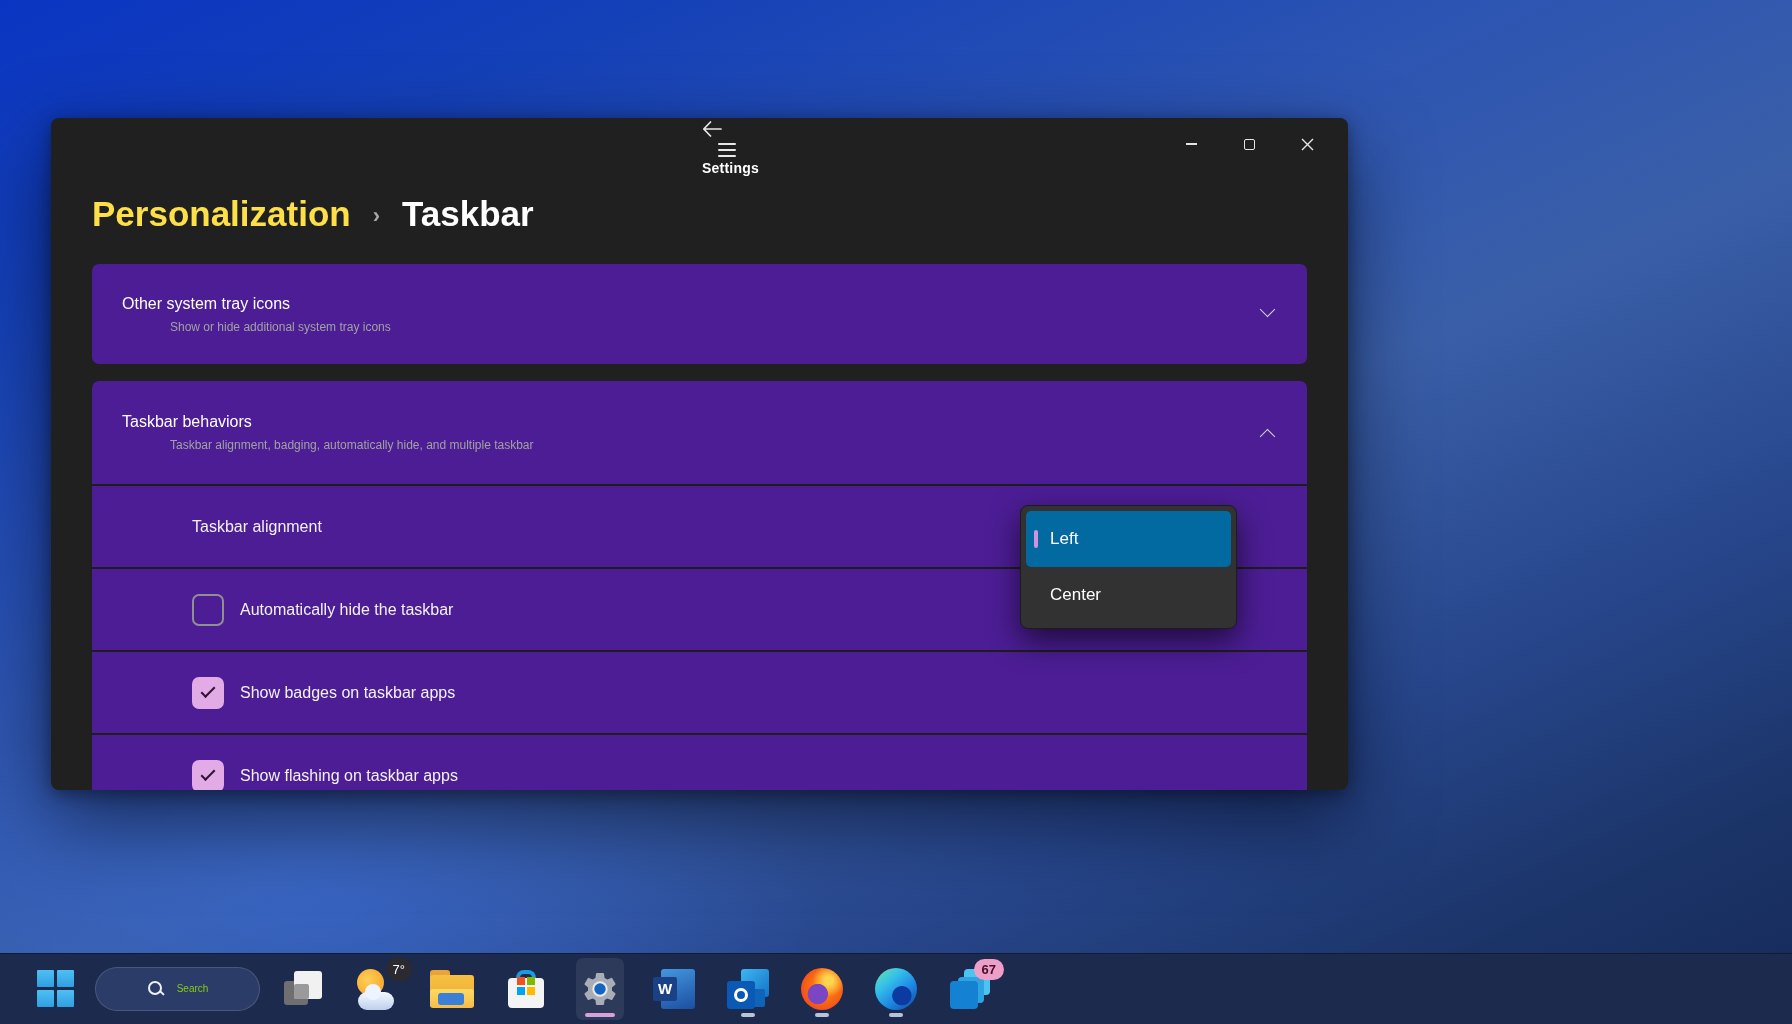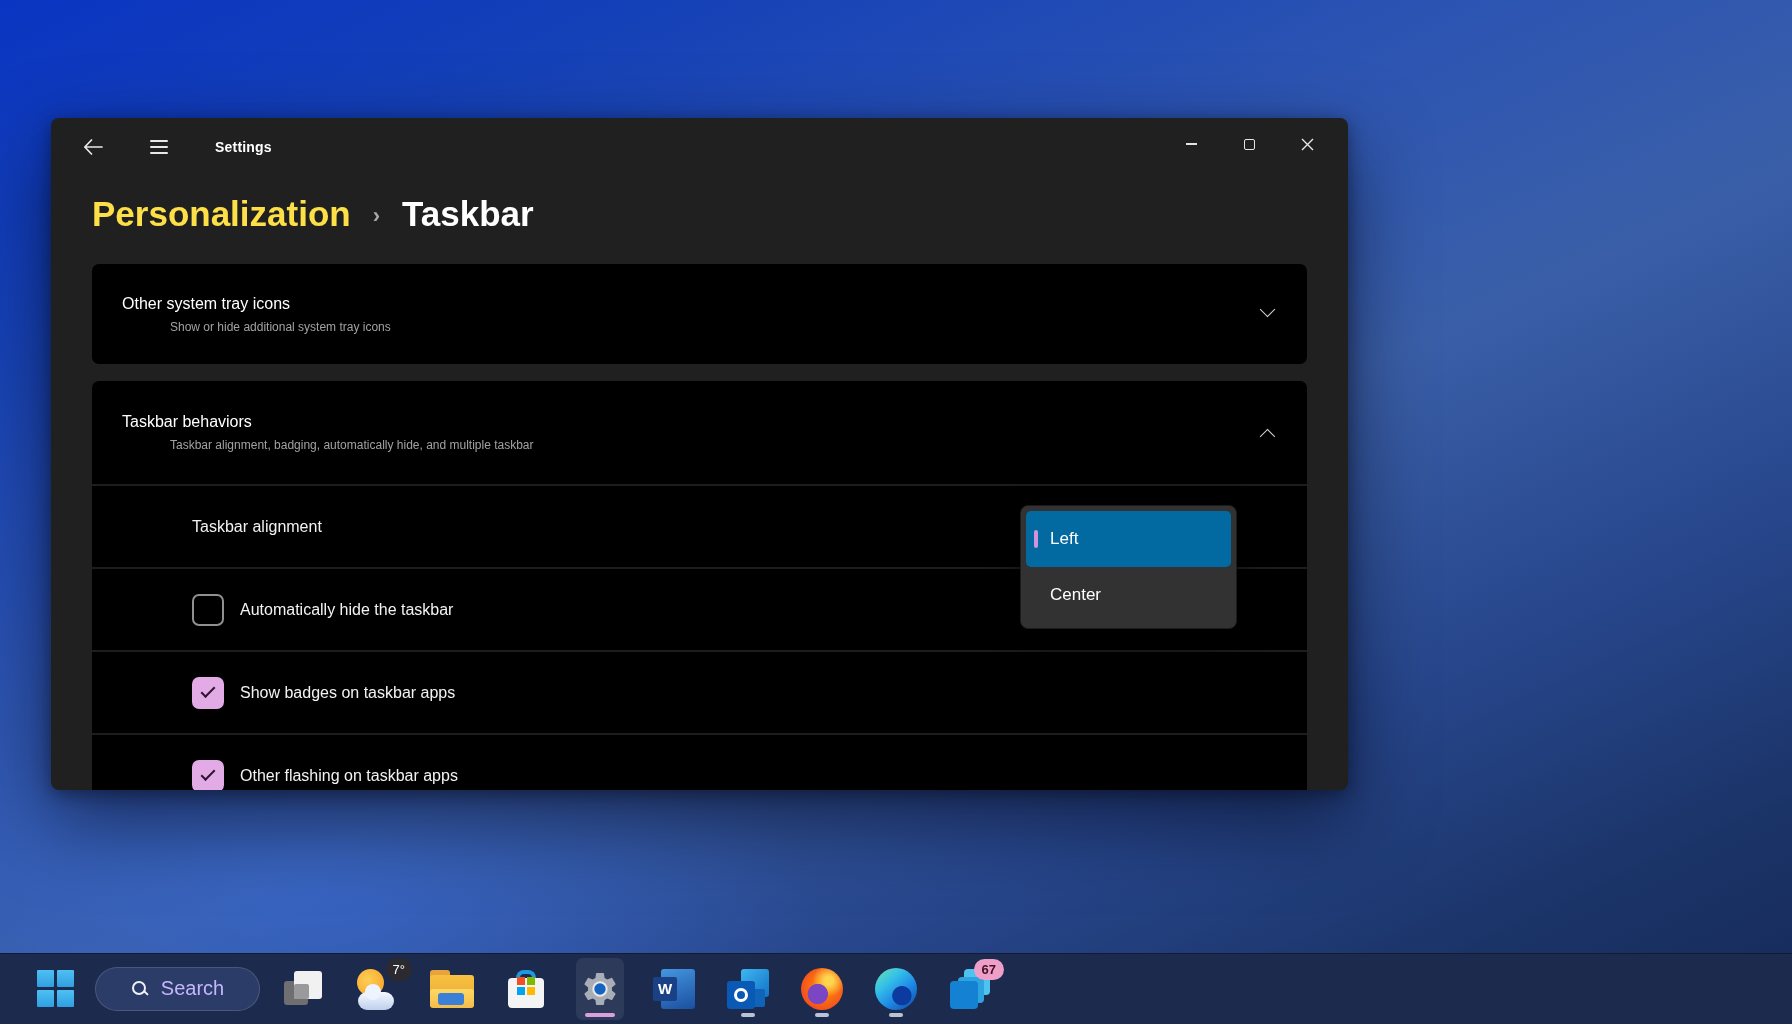--- a/index.html
+++ b/index.html
@@ -11,37 +11,37 @@
       radial-gradient(ellipse 700px 320px at 18% 88%, rgba(55,105,215,0.55), rgba(0,0,0,0) 70%),
       linear-gradient(155deg, #0a35c2 0%, #1440b8 16%, #2d55b2 38%, #3a5fa8 54%, #27468c 72%, #1b3468 88%, #16295a 100%);
   }
 
   
   .window {
     position:absolute; left:51px; top:118px; width:1297px; height:672px;
     background:#202020; border-radius:8px; overflow:hidden;
     box-shadow:0 30px 80px rgba(0,0,15,0.55), 0 4px 18px rgba(0,0,0,0.4);
   }
-  .titlebar { height:58px; display:flex; align-items:center; padding-left:24px; position:relative; }
+  .titlebar { height:58px; display:flex; align-items:center; padding-left:24px; position:relative;flex-direction:column; }
   .tb-btn { background:none; border:none; width:36px; height:36px; display:flex; align-items:center; justify-content:center; cursor:default; }
   .hamburger { display:flex; flex-direction:column; gap:4px; margin-left:30px; }
   .hamburger span { display:block; width:18px; height:2px; background:#e8e8e8; border-radius:1px; }
   .app-title { color:#ffffff; font-size:14px; font-weight:600; margin-left:38px; letter-spacing:0.2px; }
   .win-controls { position:absolute; right:12px; top:0; height:52px; display:flex; align-items:center; }
   .wc { width:58px; height:44px; background:none; border:none; display:flex; align-items:center; justify-content:center; }
   .glyph-min { width:11px; height:2px; background:#e4e4e4; }
   .glyph-max { width:11px; height:11px; border:1.6px solid #e4e4e4; border-radius:2px; }
 
   .content { padding:0 41px; }
   .breadcrumb { margin-top:18px; display:flex; align-items:center; }
   .bc-parent { color:#fde047; font-size:35px; font-weight:700; }
   .bc-sep { color:#a8a8a8; font-size:22px; margin:4px 22px 0 22px; font-weight:700; }
   .bc-current { color:#ffffff; font-size:35px; font-weight:700; }
 
-  .card, .grp-row { background:#000000; }
+  .card, .grp-row { background:#4c1d95; }
   .card {
     margin-top:30px; border-radius:7px; min-height:100px;
     display:flex; align-items:center; padding:0 30px; position:relative;
   }
   .card-title { color:#ffffff; font-size:16px; }
   .card-sub { color:#a2a2a2; font-size:12px; margin-top:7px;margin-left:48px; }
   .chev { width:11px; height:11px; border-right:1.8px solid #d4d4d4; border-bottom:1.8px solid #d4d4d4; position:absolute; right:34px; }
   .chev.down { transform:rotate(45deg); top:40px; }
   .chev.up   { transform:rotate(-135deg); top:50px; }
 
@@ -78,21 +78,21 @@
   .start-grid { display:grid; grid-template-columns:17px 17px; grid-template-rows:17px 17px; gap:3px; }
   .start-grid span { background:linear-gradient(180deg,#4fc0f4,#2f9fe0); border-radius:1px; }
 
   .search-pill {
     height:44px; width:165px; margin:0 20px 0 18px; border:1px solid rgba(255,255,255,0.14);
     border-radius:22px; background:#2c3c68; display:flex; align-items:center; justify-content:center; gap:12px; flex:0 0 auto;
   }
   .mag { position:relative; width:18px; height:18px; }
   .mag::before { content:""; position:absolute; left:1px; top:1px; width:10px; height:10px; border:2px solid #eef2f8; border-radius:50%; }
   .mag::after { content:""; position:absolute; left:12px; top:12px; width:6px; height:2px; background:#eef2f8; border-radius:1px; transform:rotate(45deg); }
-  .search-label { color:#c4b5fd; font-size:20px; }
+  .search-label { color:#84cc16; font-size:10px; }
 
   .taskview { position:relative; width:40px; height:40px; }
   .tv-back { position:absolute; left:0; bottom:4px; width:24px; height:24px; background:#6f6f72; border-radius:3px; }
   .tv-front { position:absolute; right:2px; top:2px; width:28px; height:28px; background:#f1f1f1; border-radius:3px; }
   .tv-inner { position:absolute; left:0; bottom:0; width:15px; height:15px; background:#9a9a9c; border-radius:2px; }
 
   .weather { position:relative; width:50px; height:46px; }
   .sun { position:absolute; left:3px; top:3px; width:27px; height:27px; border-radius:50%; background:radial-gradient(circle at 40% 40%, #ffcf57, #f59e1f); }
   .cloud { position:absolute; left:4px; bottom:2px; width:36px; height:18px; border-radius:10px; background:linear-gradient(180deg,#f5f9ff,#becfec); }
   .cloud::before { content:""; position:absolute; left:7px; top:-8px; width:16px; height:16px; border-radius:50%; background:#eef4fe; }
@@ -215,21 +215,21 @@
           <span class="checkbox checked">
               <span class="checkmark"></span>
             </span>
           <span class="row-label">Show badges on taskbar apps</span>
         </div>
 
         <div class="grp-row">
           <span class="checkbox checked">
               <span class="checkmark"></span>
             </span>
-          <span class="row-label">Other flashing on taskbar apps</span>
+          <span class="row-label">Show flashing on taskbar apps</span>
         </div>
       </div>
     </div>
 
     <div class="flyout">
       <div class="fly-opt selected">
         <span class="sel-pill"></span>
         <span class="opt-label">Left</span>
       </div>
       <div class="fly-opt">

